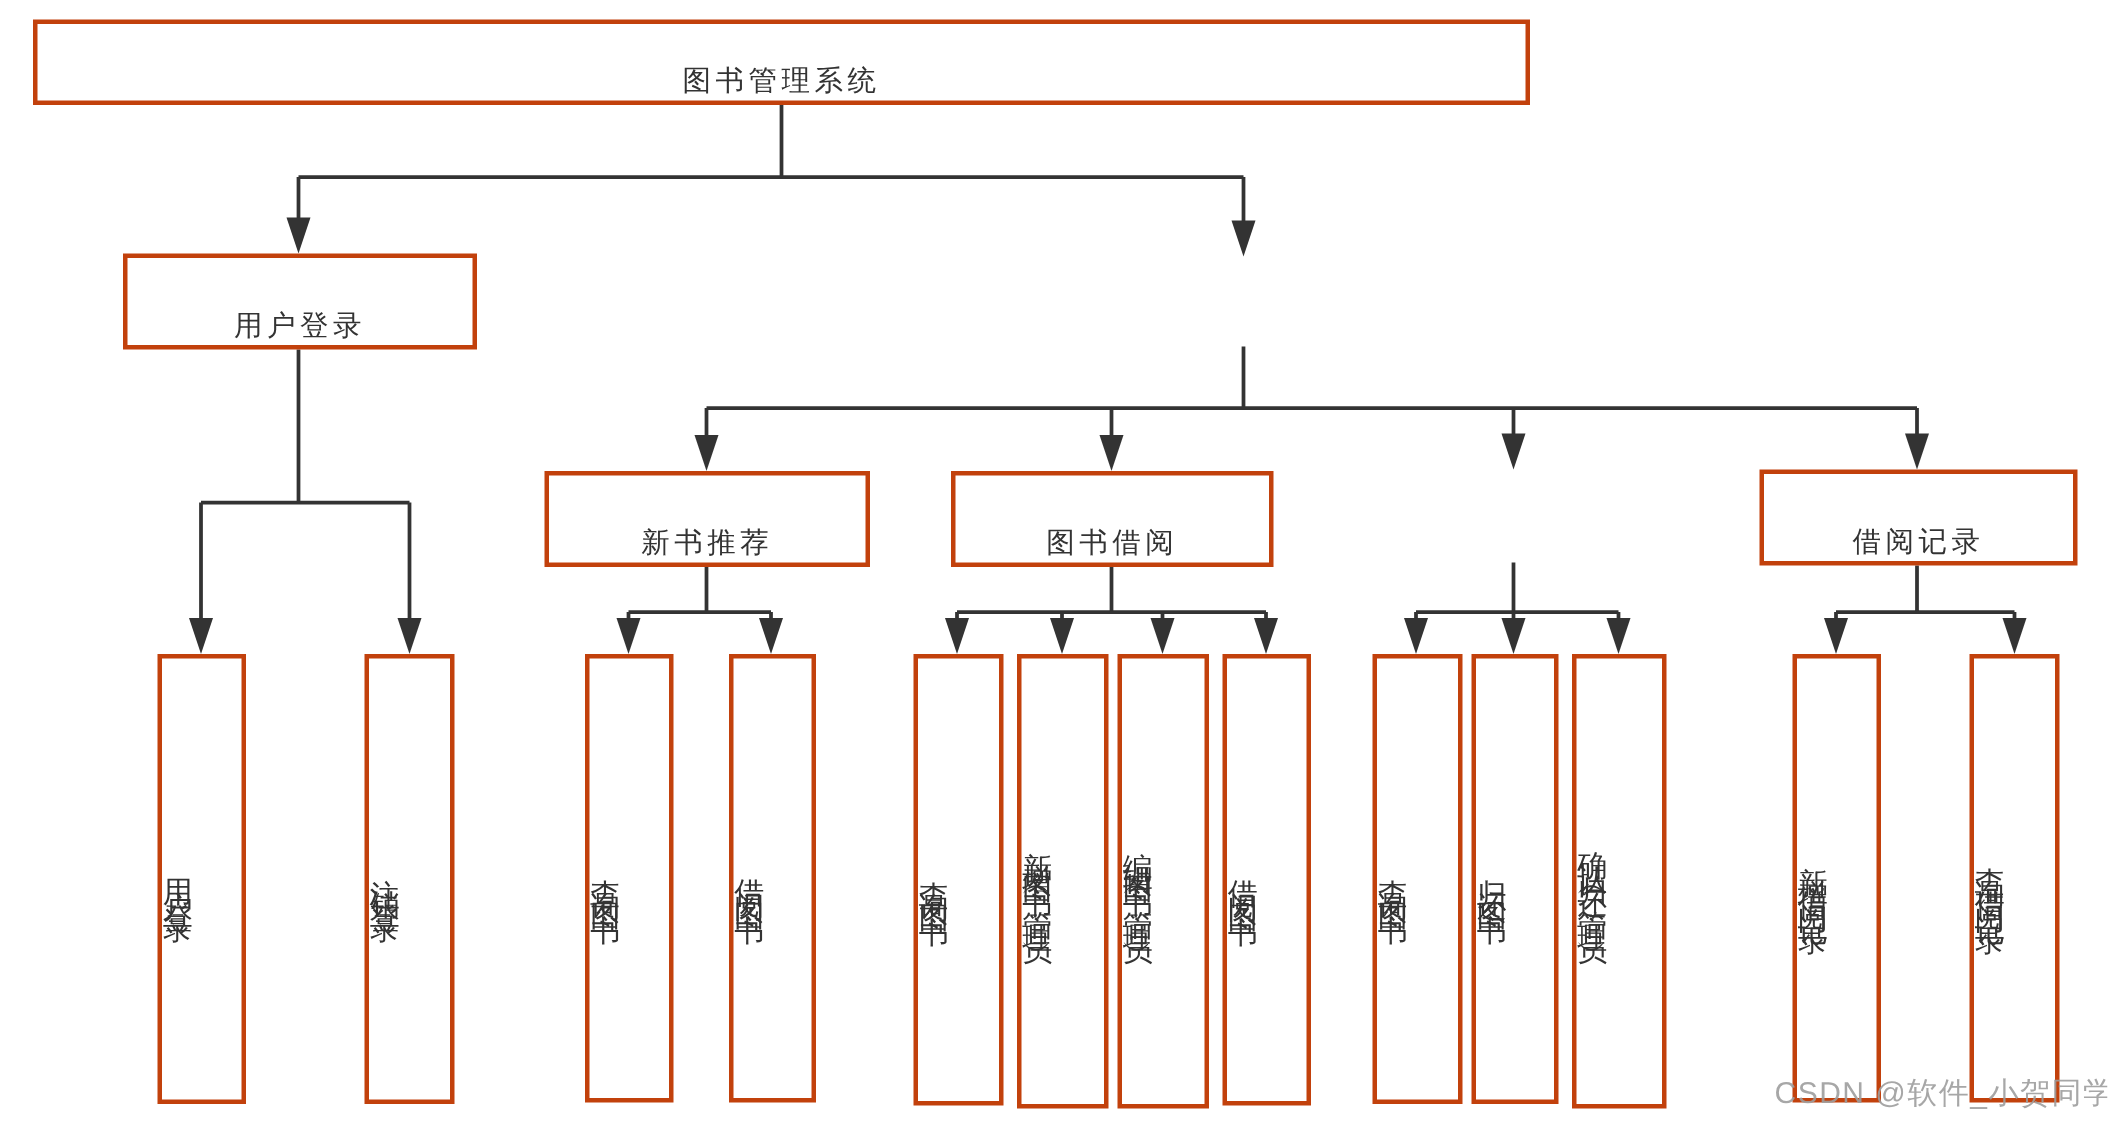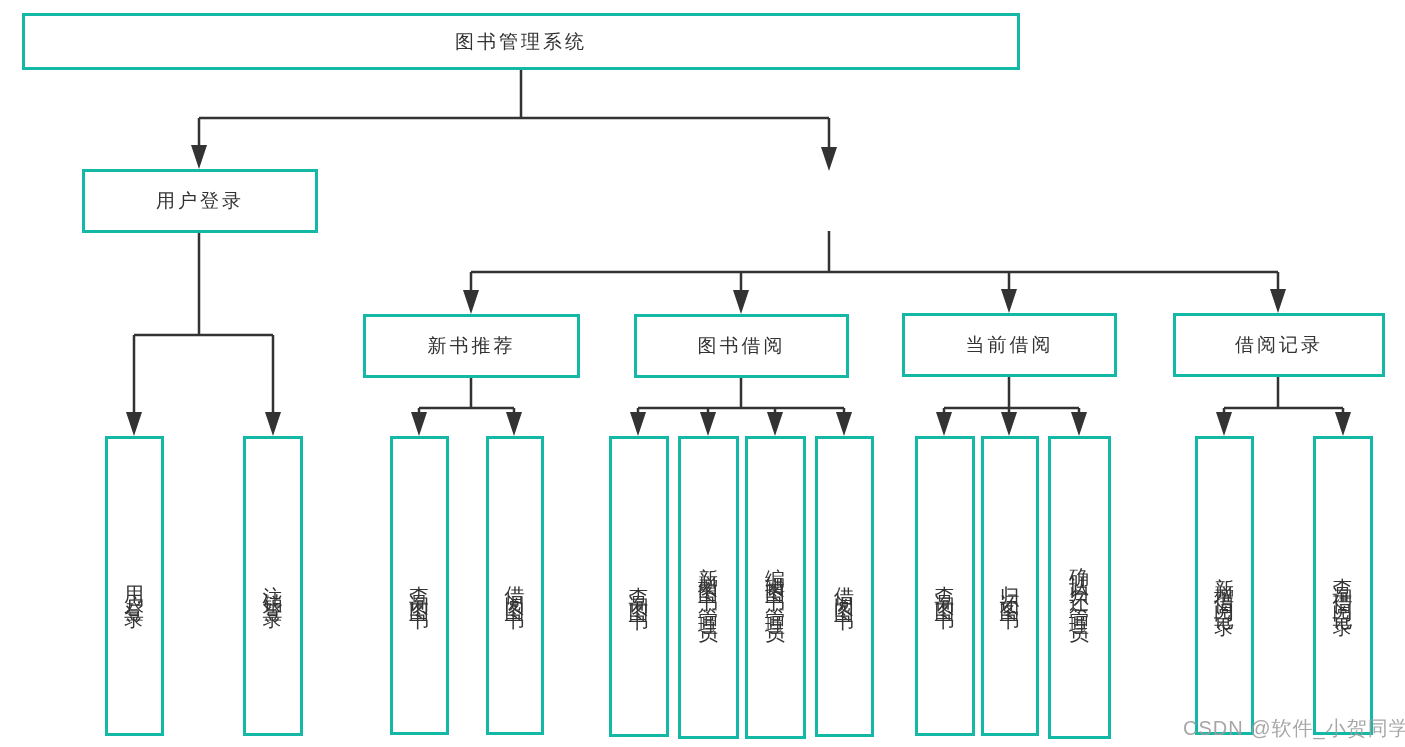--- a/index.html
+++ b/index.html
@@ -6,22 +6,22 @@
   .canvas{
     position:relative;
     width:1405px;height:747px;
     background:#ffffff;
     font-family:"Liberation Sans", sans-serif;
     overflow:hidden;
   }
   .connectors{position:absolute;left:0;top:0;z-index:1;}
   .node{
     position:absolute;box-sizing:border-box;
-    border:3px solid #14b8a6;background:#ffffff;
-    display:flex;align-items:center;justify-content:center;
+    border:3px solid #c2410c;background:#ffffff;
+    display:flex;align-items:flex-end;justify-content:center;
     color:#333333;z-index:2;
   }
   .node.h{font-size:19px;letter-spacing:3px;font-weight:400;}
   .node.v{
     writing-mode:vertical-rl;
     font-size:20px;letter-spacing:8px;line-height:1;
     padding:6px 0;
   }
   .watermark{
     position:absolute;left:1183px;top:715px;z-index:5;
@@ -74,23 +74,20 @@
   <div class="node h" style="left:82px;top:169px;width:236px;height:64px">
     <span>用户登录</span>
   </div>
 
   <div class="node h" style="left:634px;top:314px;width:215px;height:64px">
     <span>图书借阅</span>
   </div>
   <div class="node h" style="left:363px;top:314px;width:217px;height:64px">
     <span>新书推荐</span>
   </div>
-  <div class="node h" style="left:902px;top:313px;width:215px;height:64px">
-    <span>当前借阅</span>
-  </div>
   <div class="node h" style="left:1173px;top:313px;width:212px;height:64px">
     <span>借阅记录</span>
   </div>
 
   <div class="node v" style="left:105px;top:436px;width:59px;height:300px">
     <span>用户登录</span>
   </div>
   <div class="node v" style="left:243px;top:436px;width:60px;height:300px">
     <span>注销登录</span>
   </div>

